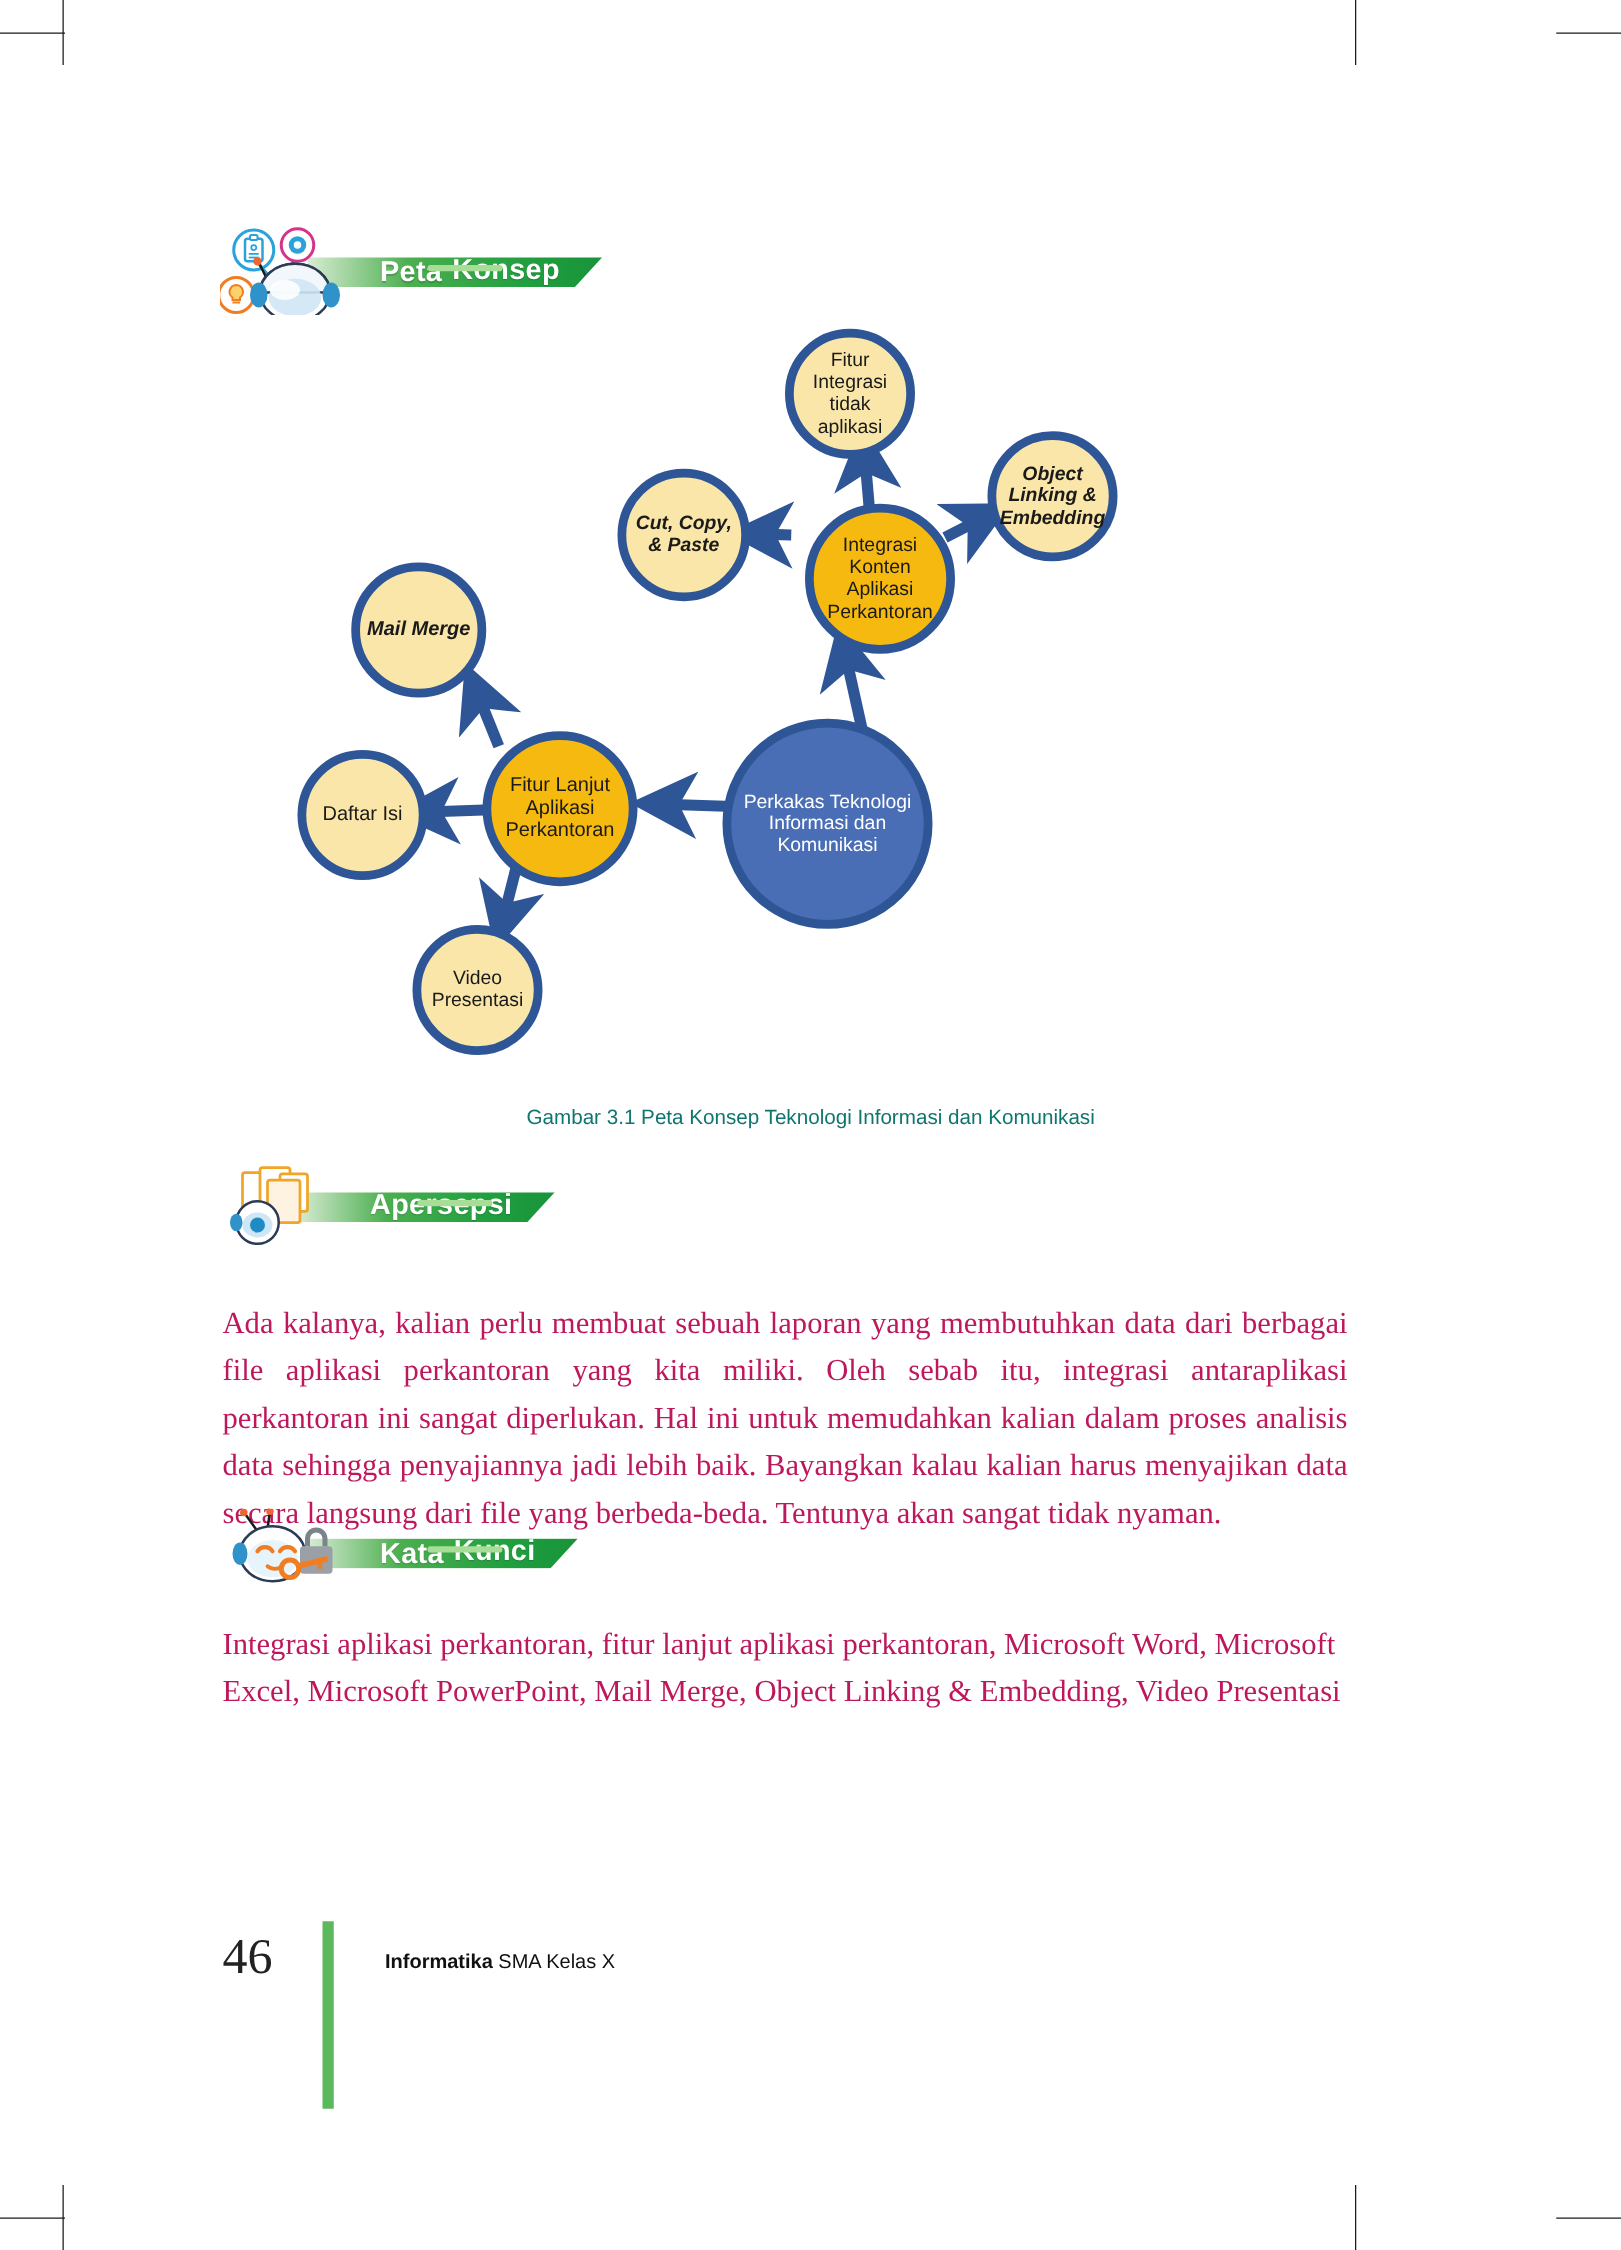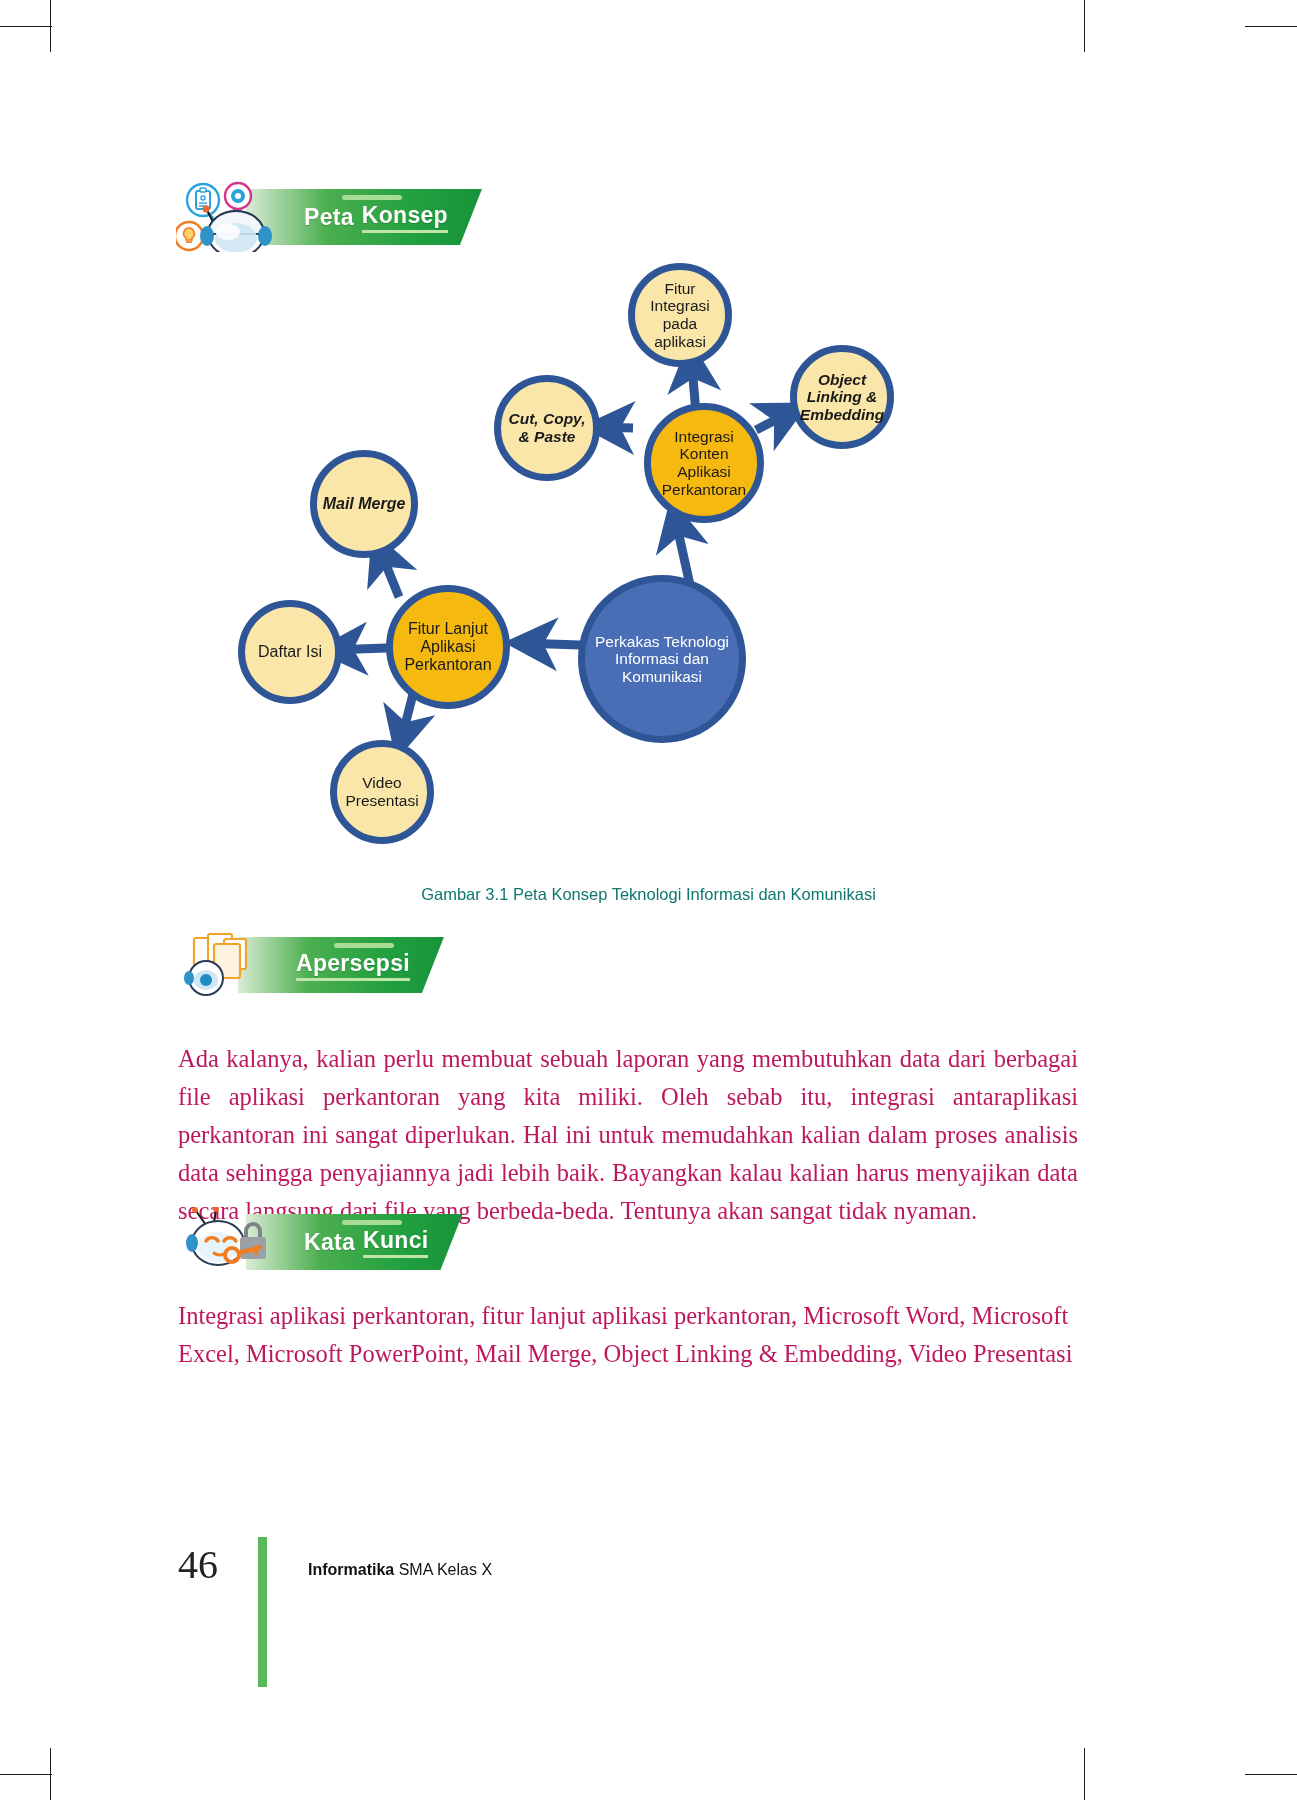--- a/index.html
+++ b/index.html
@@ -16,21 +16,21 @@
   .crop { position:absolute; background:#1a1a1a; }
   .crop.v { width:1px; height:52px; }
   .crop.h { height:1px; width:52px; }
 
   
   .page { position:absolute; left:0; top:0; width:1297px; height:1800px; }
 
   
   .badge-row { position:absolute; display:flex; align-items:center; }
   .badge-banner {
-    position:relative; height:56px; display:flex; align-items:center;
+    position:relative; height:24px; display:flex; align-items:center;
     padding:0 34px 0 58px; margin-left:-34px;
     background: linear-gradient(to right, #d9ecd4 0%, #4caf50 34%, #22a03f 72%, #18933a 100%);
     color:#ffffff; font-size:23px; font-weight:bold; letter-spacing:.3px;
     clip-path: polygon(0 0, 100% 0, calc(100% - 22px) 100%, 0 100%);
     text-shadow:0 1px 1px rgba(0,0,0,.18);
   }
   .badge-banner .w1 { margin-right:8px; }
   .badge-banner .w2 { border-bottom:3px solid #bfe6a8; padding-bottom:1px; }
   .badge-top-dash {
     position:absolute; top:6px; left:96px; width:60px; height:5px;
@@ -156,36 +156,36 @@
 
         <line x1="249" y1="352" x2="228" y2="300"></line>
 
         <line x1="237" y1="403" x2="180" y2="405"></line>
 
         <line x1="263" y1="449" x2="250" y2="500"></line>
       </g>
     </svg>
 
     <div class="node n-cream" style="left:478px; top:18px; width:104px; height:104px; font-size:15.5px;">
-      <span>Fitur Integrasi pada aplikasi</span>
+      <span>Fitur Integrasi tidak aplikasi</span>
     </div>
 
     <div class="node n-cream ital" style="left:640px; top:100px; width:104px; height:104px; font-size:15.5px;">
       <span>Object Linking &amp; Embedding</span>
     </div>
 
     <div class="node n-cream ital" style="left:344px; top:130px; width:106px; height:106px; font-size:15.5px;">
       <span>Cut, Copy, &amp; Paste</span>
     </div>
 
     <div class="node n-gold" style="left:494px; top:158px; width:120px; height:120px; font-size:15.5px;">
       <span>Integrasi Konten Aplikasi Perkantoran</span>
     </div>
 
-    <div class="node n-cream ital" style="left:160px; top:205px; width:108px; height:108px; font-size:16px;">
+    <div class="node n-cream ital" style="left:131px; top:205px; width:108px; height:108px; font-size:16px;">
       <span>Mail Merge</span>
     </div>
 
     <div class="node n-cream" style="left:88px; top:355px; width:104px; height:104px; font-size:16px;">
       <span>Daftar Isi</span>
     </div>
 
     <div class="node n-gold" style="left:236px; top:340px; width:124px; height:124px; font-size:16px;">
       <span>Fitur Lanjut Aplikasi Perkantoran</span>
     </div>

